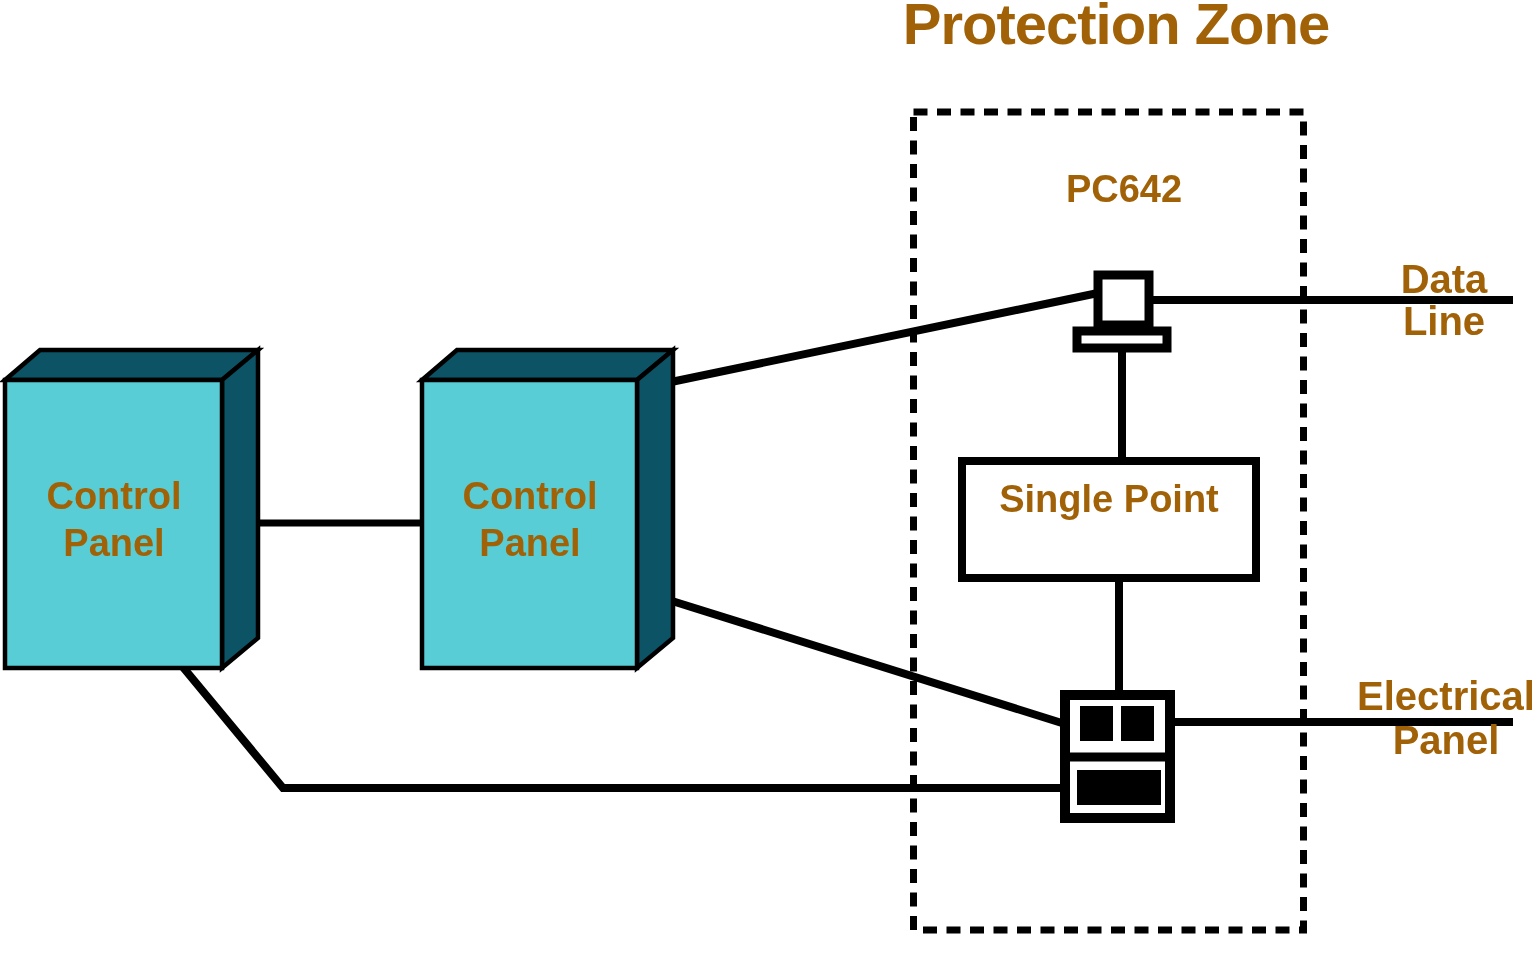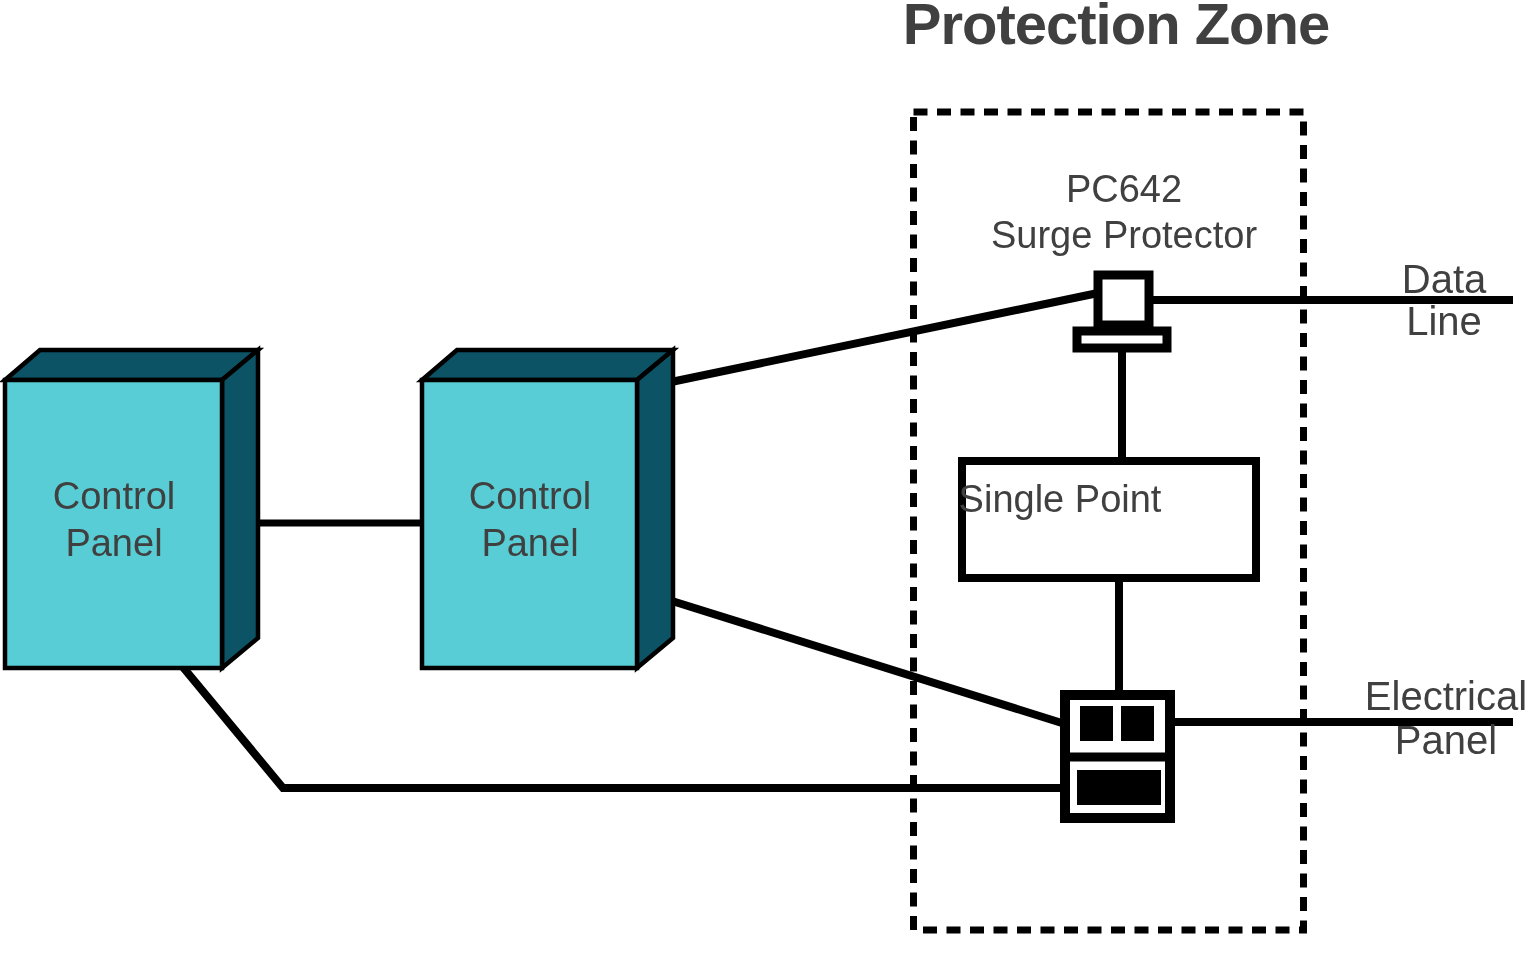--- a/index.html
+++ b/index.html
@@ -6,48 +6,48 @@
     margin: 0;
     padding: 0;
     background: #ffffff;
   }
   #canvas {
     position: relative;
     width: 1536px;
     height: 957px;
     background: var(--background, #ffffff);
     font-family: "Liberation Sans", sans-serif;
-    color: #404040;
+    color: #a16207;
     overflow: hidden;
   }
   svg.diagram {
     position: absolute;
     left: 0;
     top: 0;
   }
   .front { fill: var(--panel_front, #58CDD5); stroke: var(--line, #000); stroke-width: 4.5; }
   .dark  { fill: var(--panel_side, #0B5365); stroke: var(--line, #000); stroke-width: 4.5; stroke-linejoin: miter; }
   .wire  { stroke: var(--line, #000); fill: none; }
   .zone-border { stroke: var(--line, #000); fill: none; stroke-width: 7; stroke-dasharray: 14 9.5; }
   .whitebox { fill: #ffffff; stroke: var(--line, #000); }
   .blackfill { fill: var(--line, #000); stroke: none; }
 
   .label {
     position: absolute;
     text-align: center;
-    font-weight: normal;
+    font-weight: bold;
     line-height: 1.16;
     white-space: nowrap;
   }
   .title {
     left: 766px; top: -10px; width: 700px;
     font-size: 58px; font-weight: 800; letter-spacing: -1px;
   }
   .pc642-label   { left: 924px;  top: 166px; width: 400px; font-size: 38px; line-height: 46px; }
-  .spg-label     { left: 909px;  top: 477px; width: 302px; font-size: 38px; line-height: 45px; }
+  .spg-label     { left: 958px;  top: 477px; width: 302px; font-size: 38px; line-height: 45px; }
   .cp1-label     { left: 14px;   top: 473px; width: 200px; font-size: 38px; line-height: 47px; }
   .cp2-label     { left: 430px;  top: 473px; width: 200px; font-size: 38px; line-height: 47px; }
   .data-label    { left: 1344px; top: 258px; width: 200px; font-size: 40px; line-height: 42px; }
   .elec-label    { left: 1346px; top: 674px; width: 200px; font-size: 40px; line-height: 44px; }
 </style>
 </head>
 <body>
 
 <div id="canvas">
 
@@ -89,21 +89,20 @@
       <rect x="1080" y="706" width="33" height="35" class="blackfill"></rect>
       <rect x="1121" y="706" width="33" height="35" class="blackfill"></rect>
       <rect x="1077" y="770" width="84" height="35" class="blackfill"></rect>
     </g>
   </svg>
 
   <div class="label title">Protection Zone</div>
 
   <div class="label pc642-label">
     <div>PC642</div>
-    <div>Surge Protector</div>
   </div>
 
   <div class="label spg-label">
     <div>Single Point</div>
   </div>
 
   <div class="label cp1-label">
     <div>Control</div>
     <div>Panel</div>
   </div>

